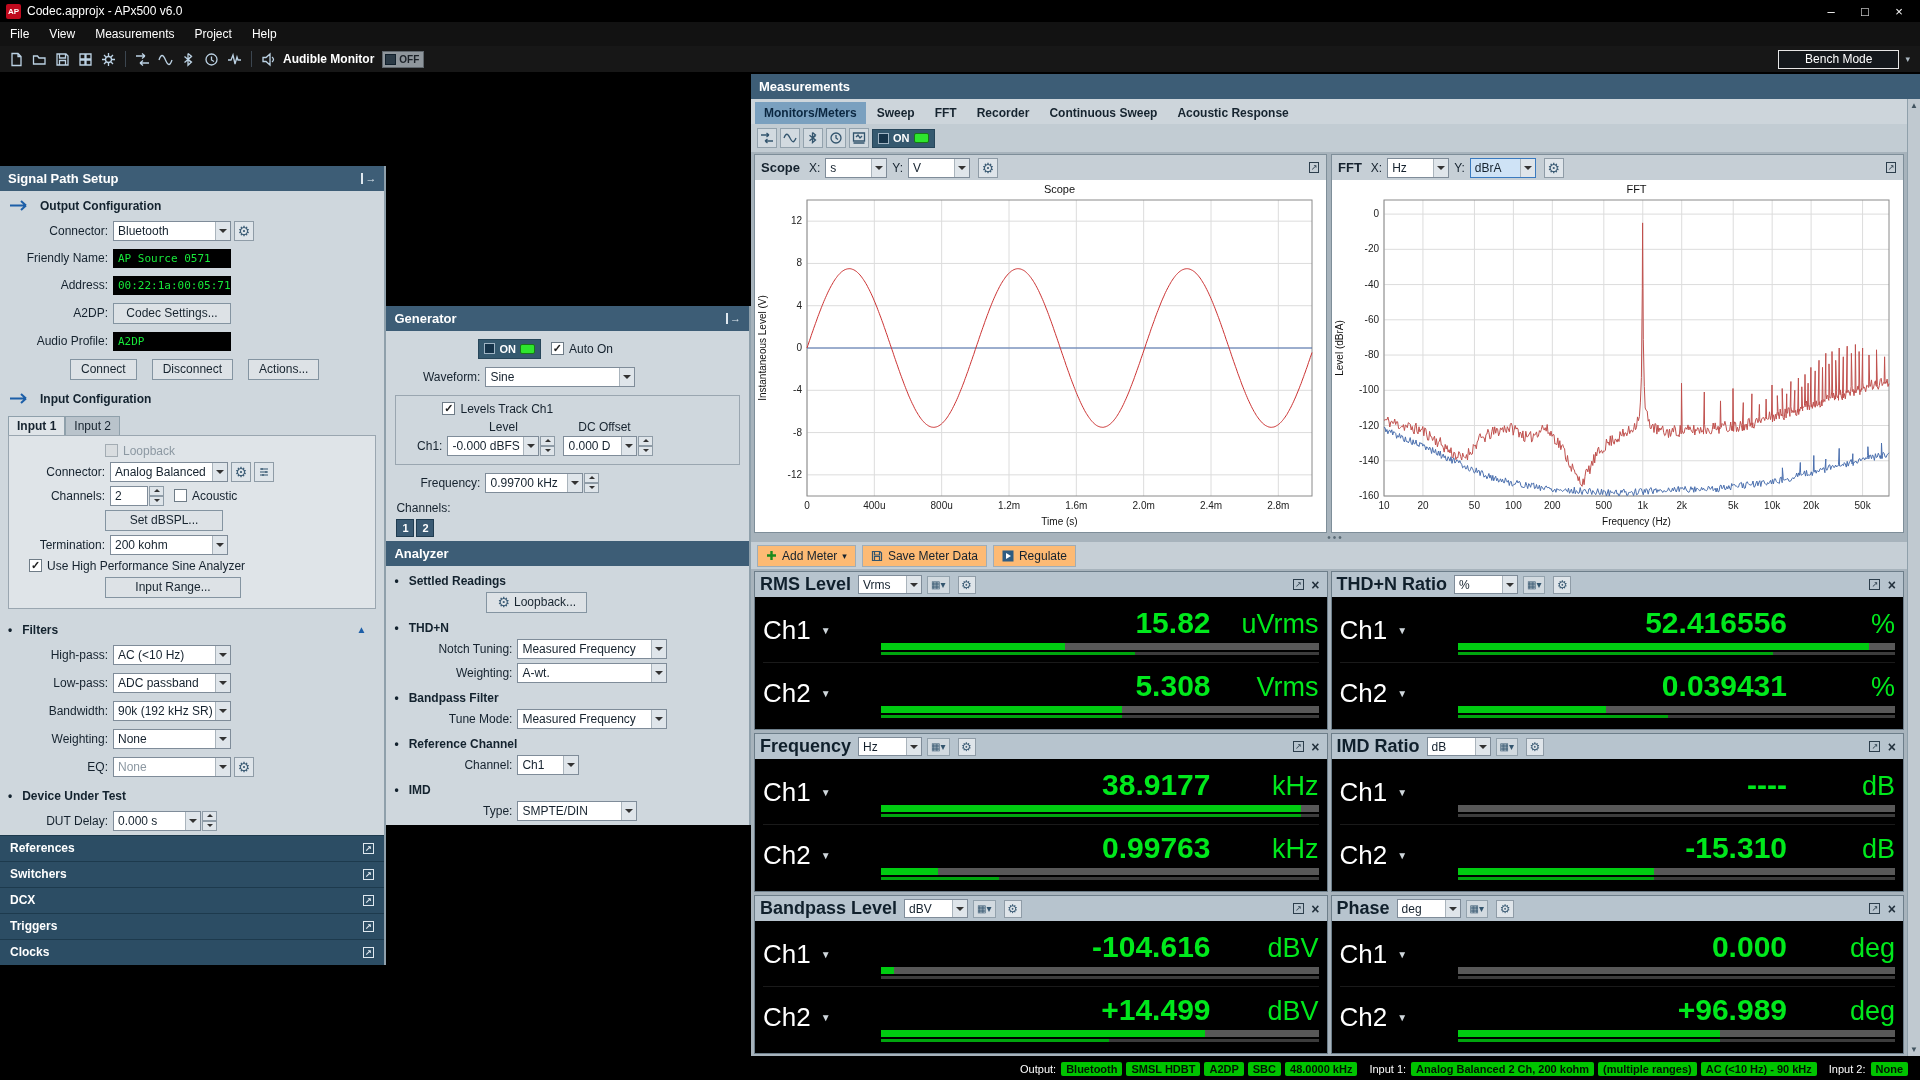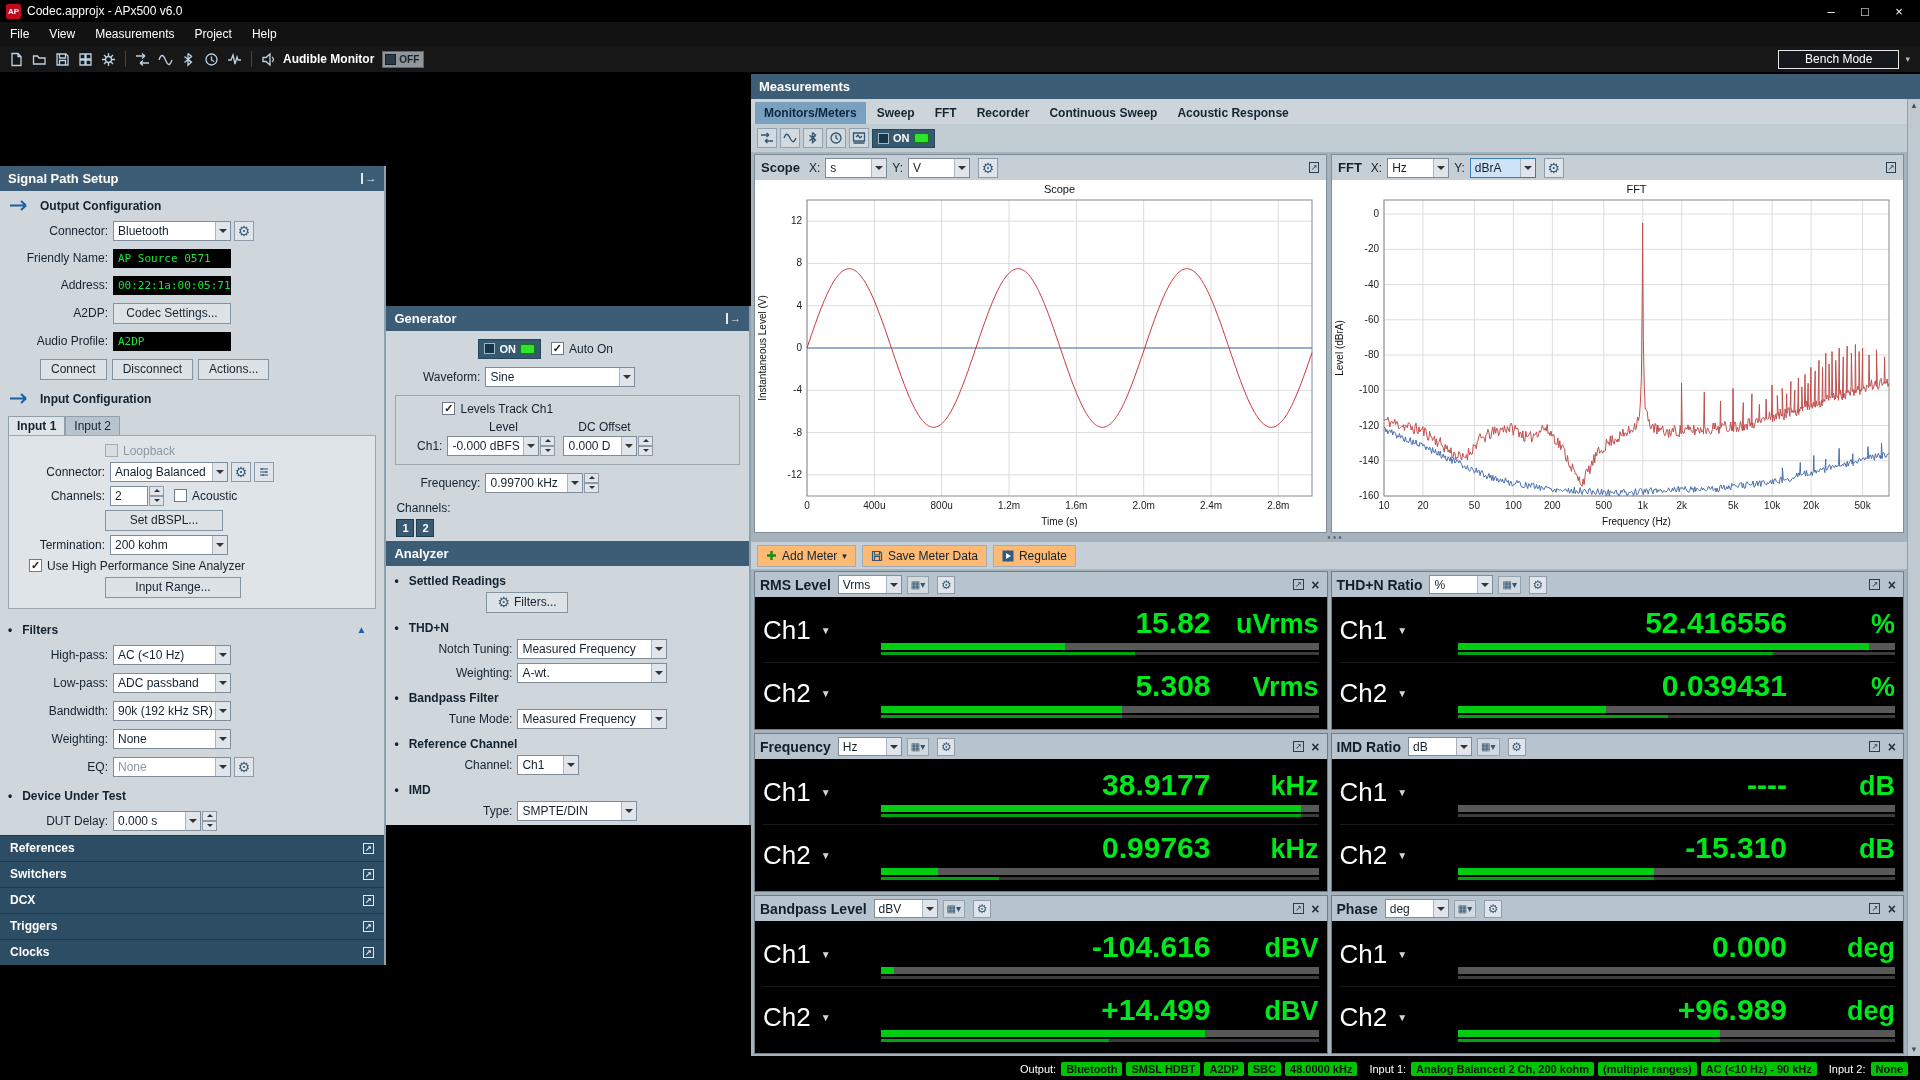--- a/index.html
+++ b/index.html
@@ -117,33 +117,33 @@
   svg { font-family:"Liberation Sans", sans-serif; }
   .splitter { height:9px; display:flex; align-items:center; justify-content:center; color:#5a6a75;
     font-size:10px; letter-spacing:2px; flex:0 0 auto; }
   .meter-toolbar { height:27px; background:#c6cfd6; display:flex; align-items:center; gap:6px; padding:0 6px; flex:0 0 auto; }
   .tb-btn { display:inline-flex; align-items:center; gap:5px; padding:2px 8px; height:22px;
     border:1px solid #9fadb8; background:#fdba74; font-size:12px; }
   .meter-grid { flex:1; display:grid; grid-template-columns:1fr 1fr; grid-auto-rows:159px; gap:3px;
     padding:2px 16px 2px 3px; min-height:0; }
   .meter { border:1px solid #6d7e8a; display:flex; flex-direction:column; background:#000; }
   .meter-head { height:25px; background:#b7c4ce; display:flex; align-items:center; gap:5px; padding:0 5px; flex:0 0 auto; }
-  .meter-title { font-weight:bold; font-size:14px; color:#10202c; margin-right:2px; }
+  .meter-title { font-weight:bold; font-size:18px; color:#10202c; margin-right:2px; }
   .dd-unit { width:64px; height:19px; }
   .mini-ic { font-size:10px; color:#33556e; border:1px solid #93a2ad; background:#d2dae0; padding:1px 3px; height:18px; display:inline-flex; align-items:center;}
   .meter-body { flex:1; display:flex; flex-direction:column; padding:2px 8px 4px; }
   .ch-row { flex:1; display:flex; border-bottom:1px solid #1a1a1a; min-height:0; }
   .ch-row:last-child { border-bottom:none; }
   .ch-labelbox { width:118px; display:flex; align-items:center; gap:10px; flex:0 0 auto; }
   .ch-label { color:#fff; font-size:26px; }
   .ch-arrow { color:#cfd6db; font-size:10px; }
   .ch-display { flex:1; display:flex; flex-direction:column; justify-content:center; min-width:0; }
   .ch-valrow { display:flex; align-items:baseline; }
   .ch-value { flex:1; text-align:right; color:#00e81c; font-size:30px; font-weight:bold; white-space:nowrap; }
-  .ch-unit { width:108px; text-align:right; color:#00e81c; font-size:27px; font-weight:bold; }
+  .ch-unit { width:108px; text-align:right; color:#00e81c; font-size:27px; font-weight:normal; }
   .bar-track { height:7px; background:#585858; margin-top:3px; }
   .bar-fill { height:100%; background:#00cc11; }
   .bar2-track { height:3px; background:#3c3c3c; margin-top:2px; }
   .bar2-fill { height:100%; background:#00a50e; }
   .vscroll { position:absolute; right:0; top:25px; bottom:0; width:13px; background:#c0c9d0;
     border-left:1px solid #8fa0ab; display:flex; flex-direction:column; align-items:center;
     justify-content:space-between; font-size:8px; color:#41535f; padding:2px 0; }
 
   
   .statusbar { height:22px; background:#000; display:flex; align-items:center; justify-content:flex-end;
@@ -280,21 +280,21 @@
           <span class="blackfield" style="width:118px">00:22:1a:00:05:71</span>
         </div>
         <div class="frow">
           <span class="flabel">A2DP:</span>
           <span class="btn" style="width:118px; justify-content:center">Codec Settings...</span>
         </div>
         <div class="frow">
           <span class="flabel">Audio Profile:</span>
           <span class="blackfield" style="width:118px">A2DP</span>
         </div>
-        <div class="frow" style="margin-left:40px; gap:5px">
+        <div class="frow" style="margin-left:70px; gap:15px">
           <span class="btn">Connect</span>
           <span class="btn">Disconnect</span>
           <span class="btn">Actions...</span>
         </div>
 
         <div class="sec-title">
           <span class="arrow-badge"><svg width="26" height="13">
                 <path d="M2 6.5 h16 M18 6.5 l-5 -4.5 M18 6.5 l-5 4.5"></path>
               </svg></span>
           <span>Input Configuration</span>
@@ -527,21 +527,21 @@
       <div class="phead">
         <span>Analyzer</span>
       </div>
       <div class="an-body">
         <div class="sec-title bullet">
             <span>Settled Readings</span>
           </div>
         <div class="frow" style="margin-left:100px">
           <span class="btn">
             <span class="gear">⚙</span>
-            <span>Filters...</span>
+            <span>Loopback...</span>
           </span>
         </div>
         <div class="sec-title bullet">
             <span>THD+N</span>
           </div>
         <div class="frow">
           <span class="flabel">Notch Tuning:</span>
           <span class="dd" style="width:150px">
             <span class="dd-val">Measured Frequency</span>
               <span class="dd-btn"></span>

